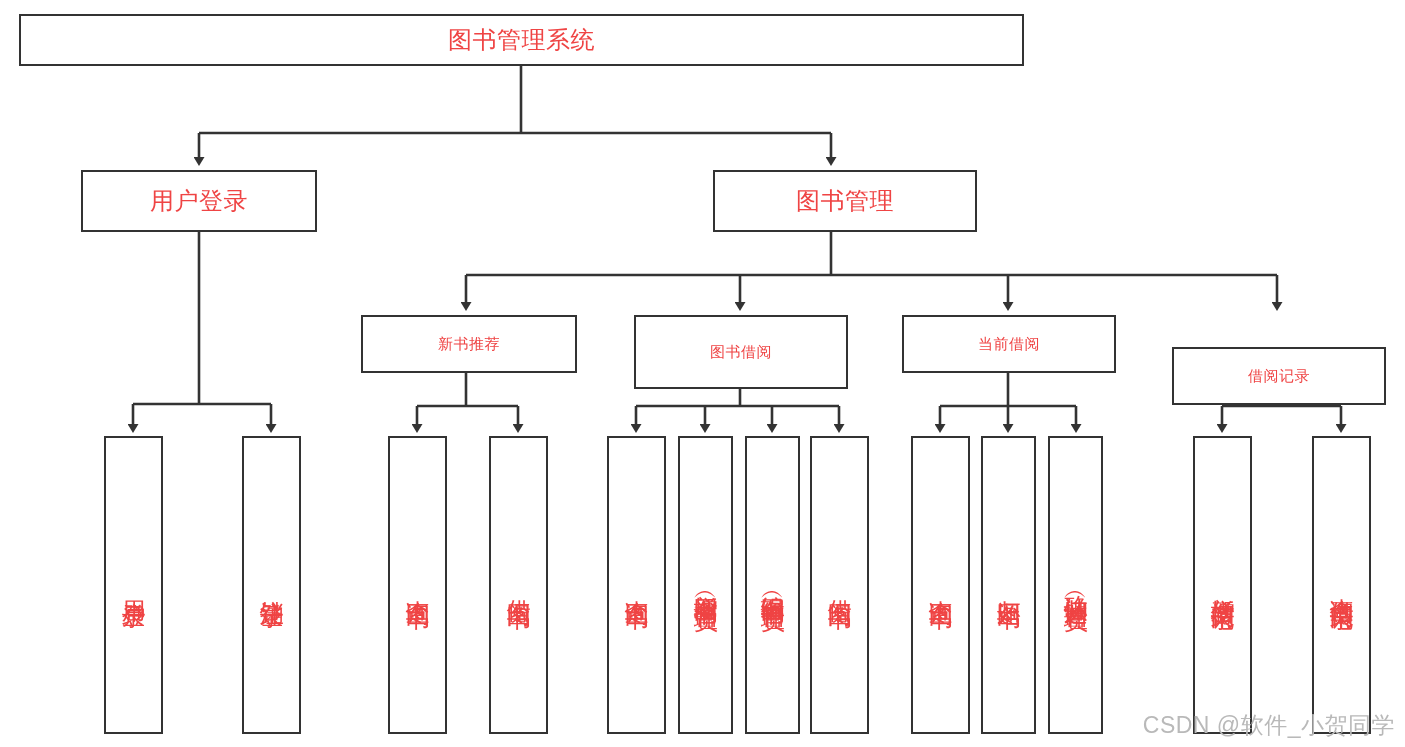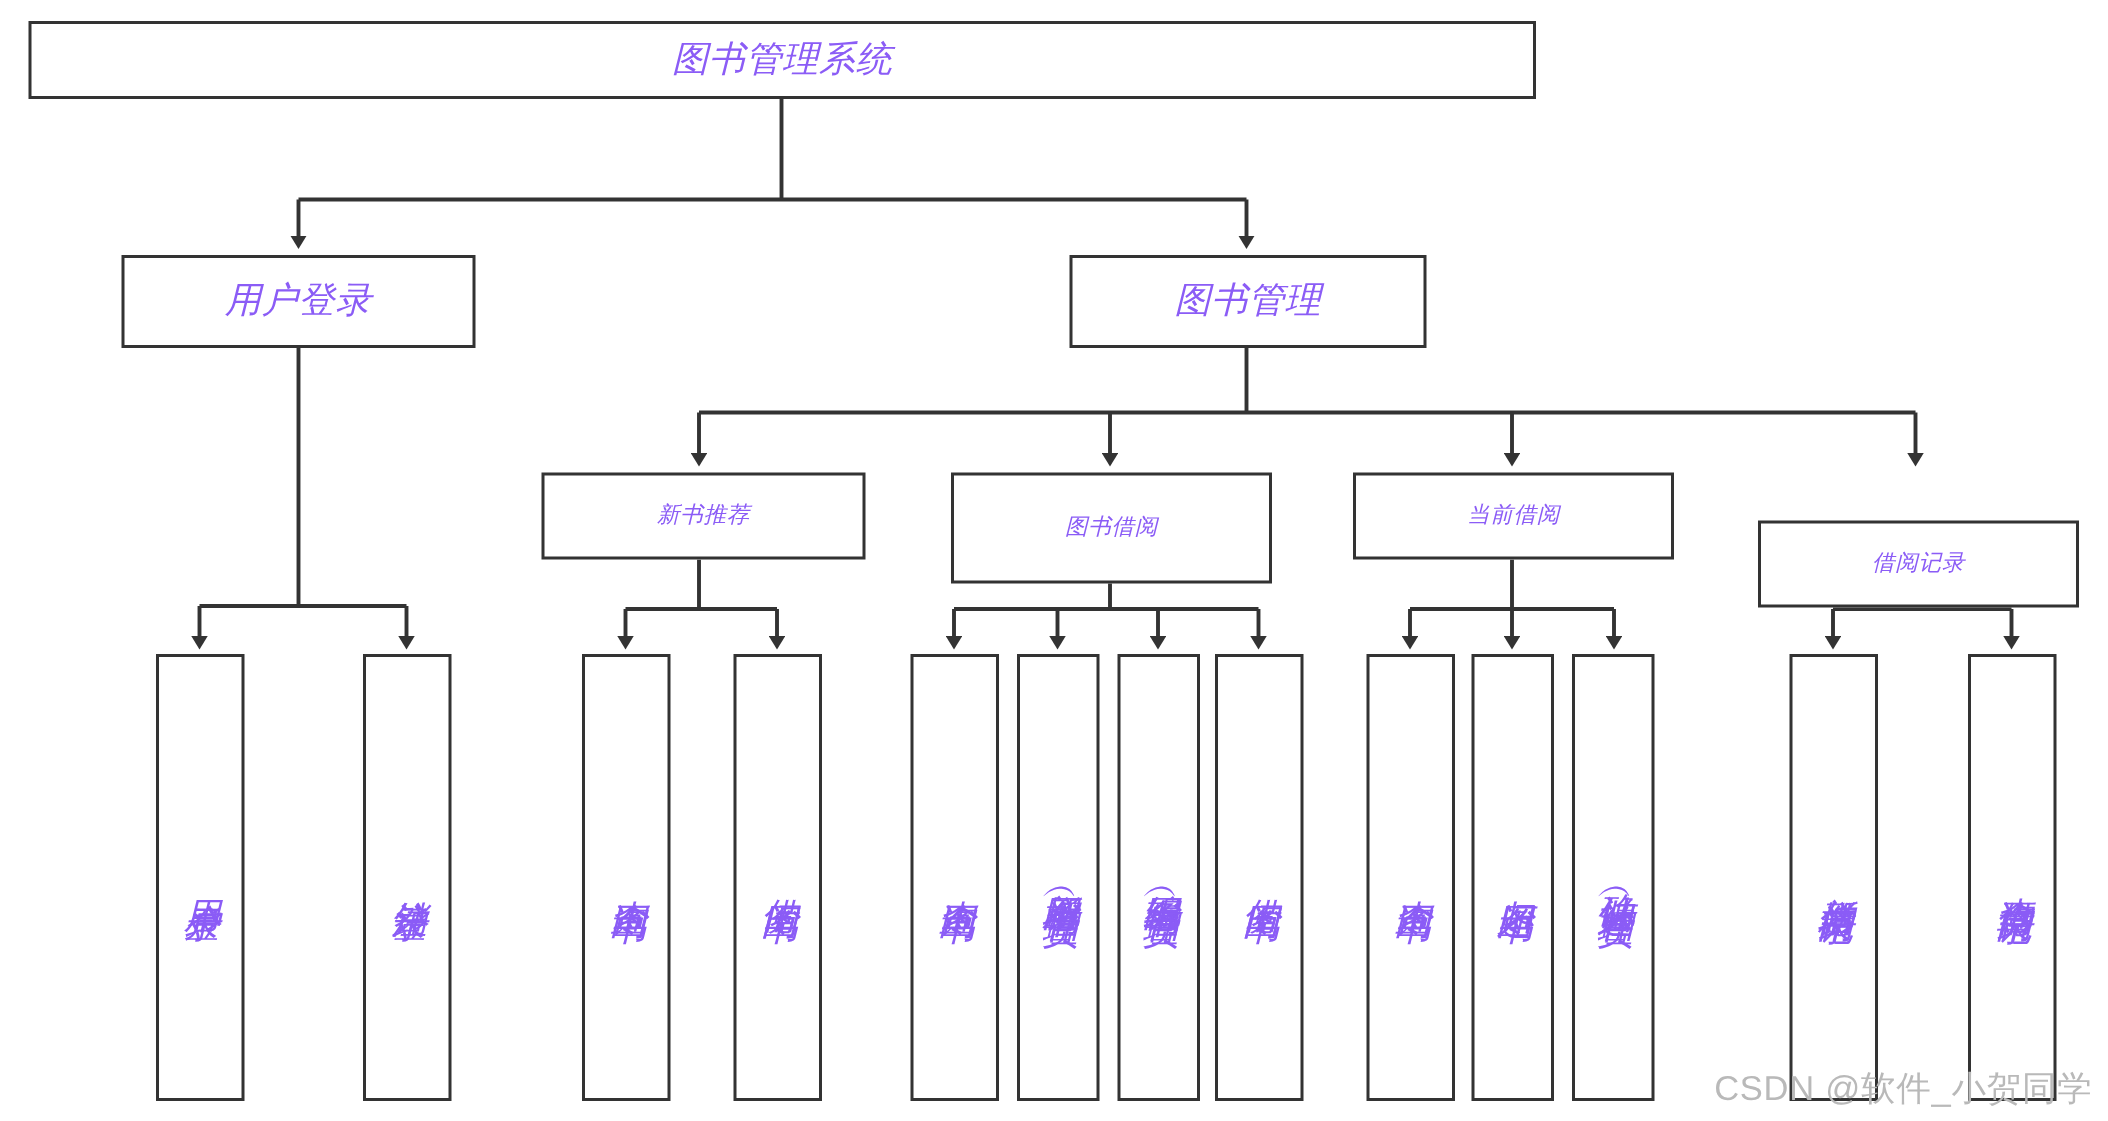--- a/index.html
+++ b/index.html
@@ -26,22 +26,21 @@
     pointer-events: none;
   }
   .node {
     position: absolute;
     box-sizing: border-box;
     border: 2px solid #333333;
     background: #ffffff;
     display: flex;
     align-items: center;
     justify-content: center;
-    color: #8b5cf6;
-    font-style: italic;
+    color: #ef4444;
   }
   .node .label {
     display: block;
     text-align: center;
     line-height: 1.08;
     letter-spacing: 0.5px;
     white-space: nowrap;
   }
   
   .node.horiz .label {
@@ -130,21 +129,21 @@
   </svg>
 
   <div class="node horiz lvl1" style="left:19px; top:14px; width:1005px; height:52px;">
     <span class="label">图书管理系统</span>
   </div>
 
   <div class="node horiz lvl1" style="left:81px; top:170px; width:236px; height:62px;">
     <span class="label">用户登录</span>
   </div>
 
-  <div class="node horiz lvl1" style="left:713px; top:170px; width:238px; height:62px;">
+  <div class="node horiz lvl1" style="left:713px; top:170px; width:264px; height:62px;">
     <span class="label">图书管理</span>
   </div>
 
   <div class="node horiz" style="left:361px; top:315px; width:216px; height:58px;">
     <span class="label">新书推荐</span>
   </div>
 
   <div class="node horiz" style="left:634px; top:315px; width:214px; height:74px;">
     <span class="label">图书借阅</span>
   </div>

